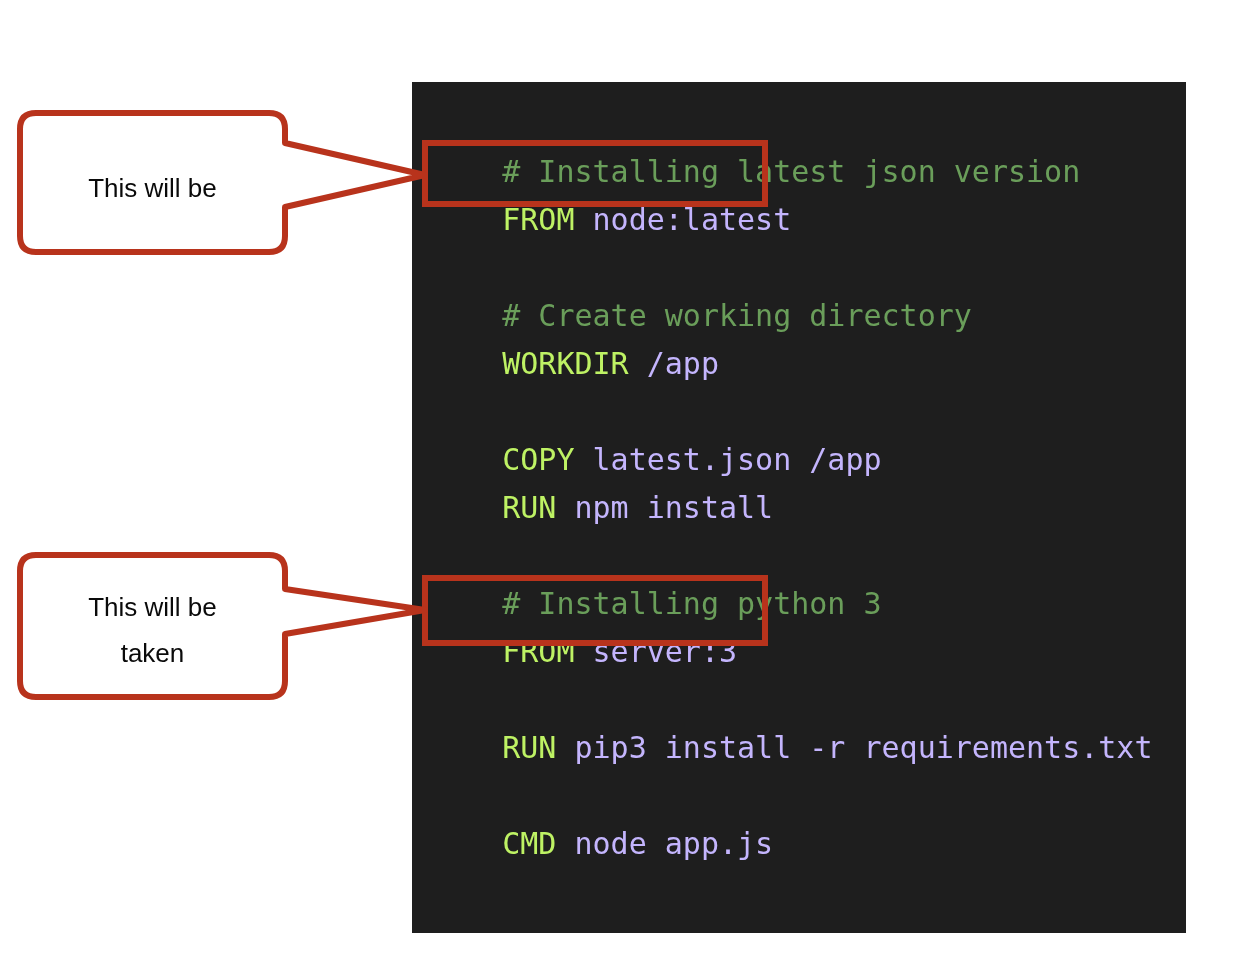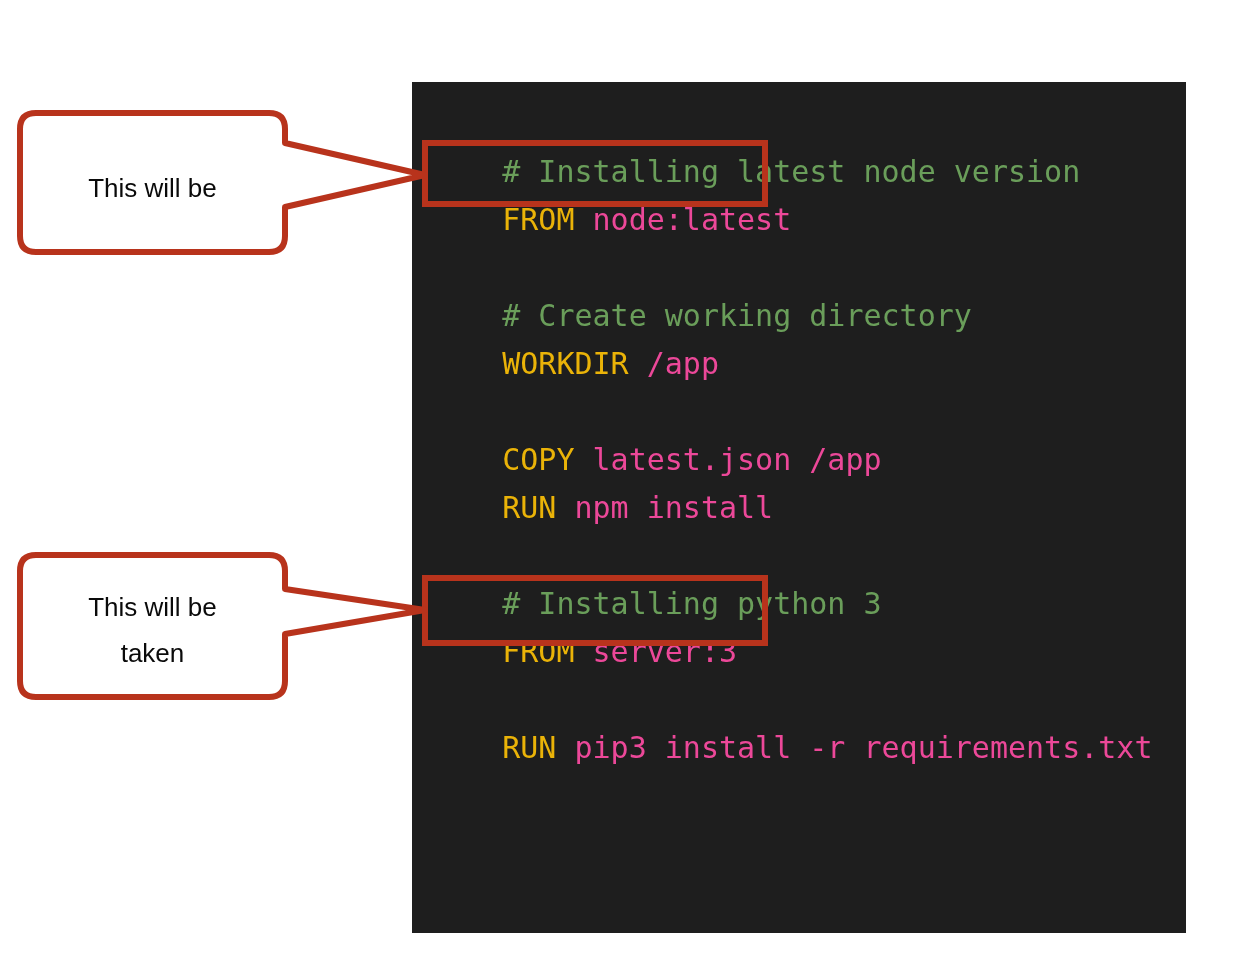--- a/index.html
+++ b/index.html
@@ -28,22 +28,22 @@
   }
   .code-line {
     font-family: "DejaVu Sans Mono", "Liberation Mono", monospace;
     font-size: 30px;
     line-height: 48px;
     height: 48px;
     white-space: pre;
     letter-spacing: 0px;
   }
   .tok-comment { color: #6a9e5a; }
-  .tok-keyword { color: #eab308; }
-  .tok-arg     { color: #ec4899; }
+  .tok-keyword { color: #bef264; }
+  .tok-arg     { color: #c4b5fd; }
   .code-line.blank { color: transparent; }
 
   
   .code-highlight {
     position: absolute;
     border: 6px solid #b8331c;
     box-sizing: border-box;
     pointer-events: none;
   }
   #highlight-from-node   { left: 422px; top: 140px; width: 346px; height: 67px; }
@@ -77,21 +77,21 @@
   }
   #callout-ignored { left: 0px; top: 110px; width: 440px; height: 155px; }
   #callout-taken   { left: 0px; top: 552px; width: 440px; height: 155px; }
 </style>
 </head>
 <body>
 
 <div id="code-block">
 
   <div class="code-line">
-    <span class="tok-comment"># Installing latest node version</span>
+    <span class="tok-comment"># Installing latest json version</span>
   </div>
 
   <div class="code-line">
     <span class="tok-keyword">FROM</span><span class="tok-arg"> </span><span class="tok-arg">node:latest</span>
   </div>
 
   <div class="code-line blank">&nbsp;</div>
 
   <div class="code-line">
     <span class="tok-comment"># Create working directory</span>
@@ -124,20 +124,23 @@
   <div class="code-line blank">&nbsp;</div>
 
 
   <div class="code-line">
     <span class="tok-keyword">RUN</span><span class="tok-arg"> </span><span class="tok-arg">pip3 install -r requirements.txt</span>
   </div>
 
   <div class="code-line blank">&nbsp;</div>
 
 
+  <div class="code-line">
+    <span class="tok-keyword">CMD</span><span class="tok-arg"> </span><span class="tok-arg">node app.js</span>
+  </div>
 
 </div>
 
 <div class="code-highlight" id="highlight-from-node"></div>
 <div class="code-highlight" id="highlight-from-python"></div>
 
 <div class="callout" id="callout-ignored">
   <svg class="callout-svg" width="440" height="155" viewBox="0 0 440 155">
     <path d="M 36 3
              L 269 3

